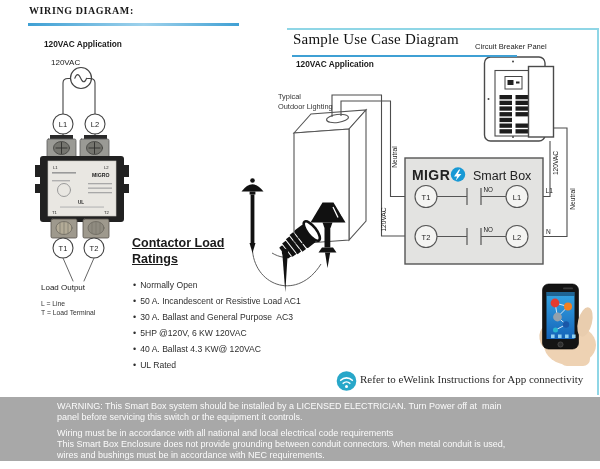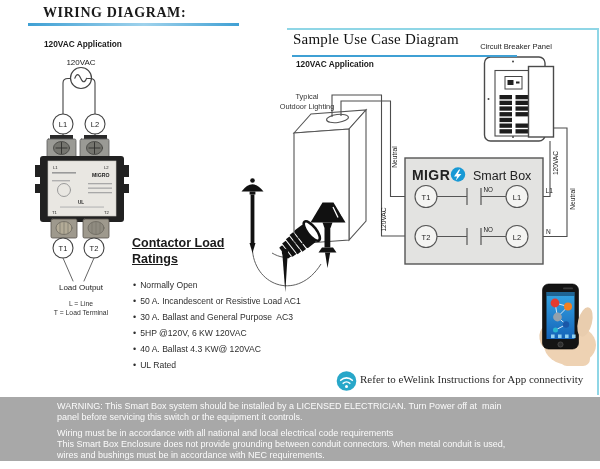--- a/index.html
+++ b/index.html
@@ -5,25 +5,25 @@
   :root{
     --underline-blue:#3fa0d4; --box-border-cyan:#8fd6e6; --migro-navy:#1c2b55;
     --migro-blue:#1899d5; --wifi-teal:#28a7c9; --warning-bg:#a8a8a8; --warning-yellow:#f6d500;
   }
   html,body{margin:0;padding:0;background:#fff;}
   .page{position:relative;width:600px;height:469px;background:#fff;overflow:hidden;
         font-family:"Liberation Sans",sans-serif;color:#1a1a1a;}
   .abs{position:absolute;}
   .serif{font-family:"Liberation Serif",serif;}
   .pre{white-space:pre;}
-  .ctr{text-align:center;}
+  .ctr{}
   svg{display:block;}
   svg text{font-family:"Liberation Sans",sans-serif;fill:#222;}
 
-  .title{left:43px;top:5px;font-size:14px;font-weight:bold;letter-spacing:.6px;}
+  .title{left:29px;top:5px;font-size:10px;font-weight:bold;letter-spacing:.6px;}
   .title-rule{left:28px;top:23px;width:211px;height:2.5px;
               background:linear-gradient(90deg,var(--underline-blue),#9fd2ec 55%,var(--underline-blue));}
 
   .l-applabel{left:44px;top:39px;font-size:8.3px;font-weight:bold;}
   .l-src{left:51px;top:58px;width:60px;font-size:8px;}
   .load-out{left:41px;top:283px;width:80px;font-size:8px;}
   .legend1{left:41px;top:300px;width:80px;font-size:6.8px;color:#333;}
   .legend2{left:41px;top:309px;width:80px;font-size:6.8px;color:#333;}
 
   .ratings-h{left:132px;top:235px;font-size:12.5px;font-weight:bold;line-height:16px;}

